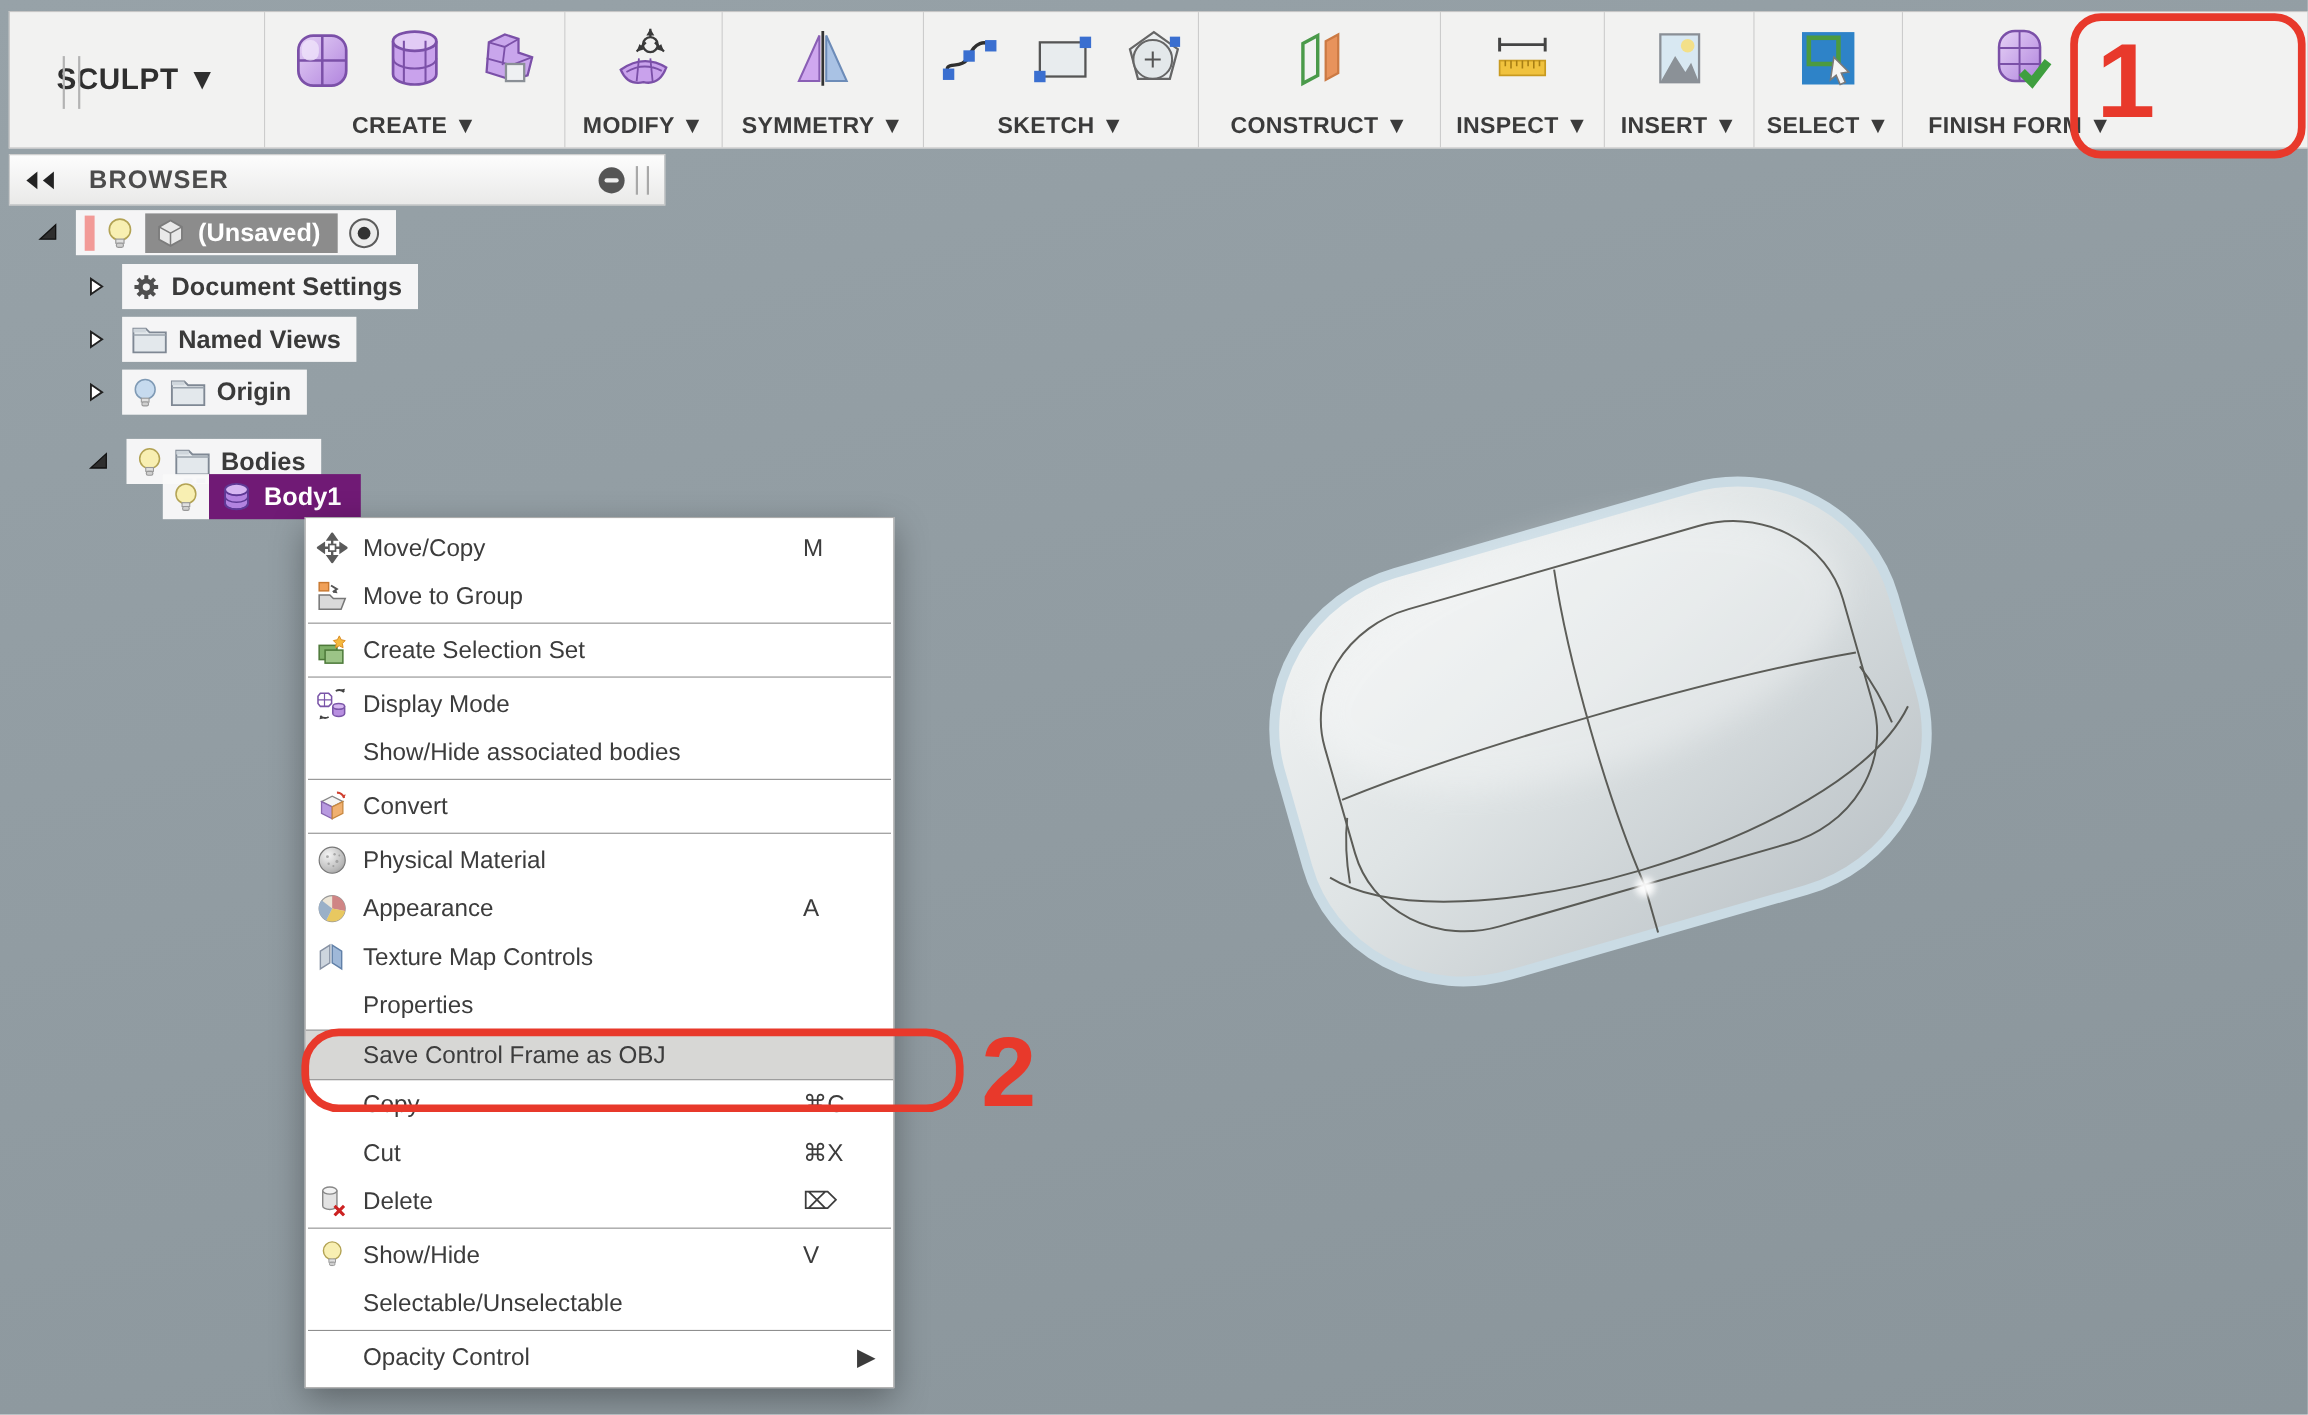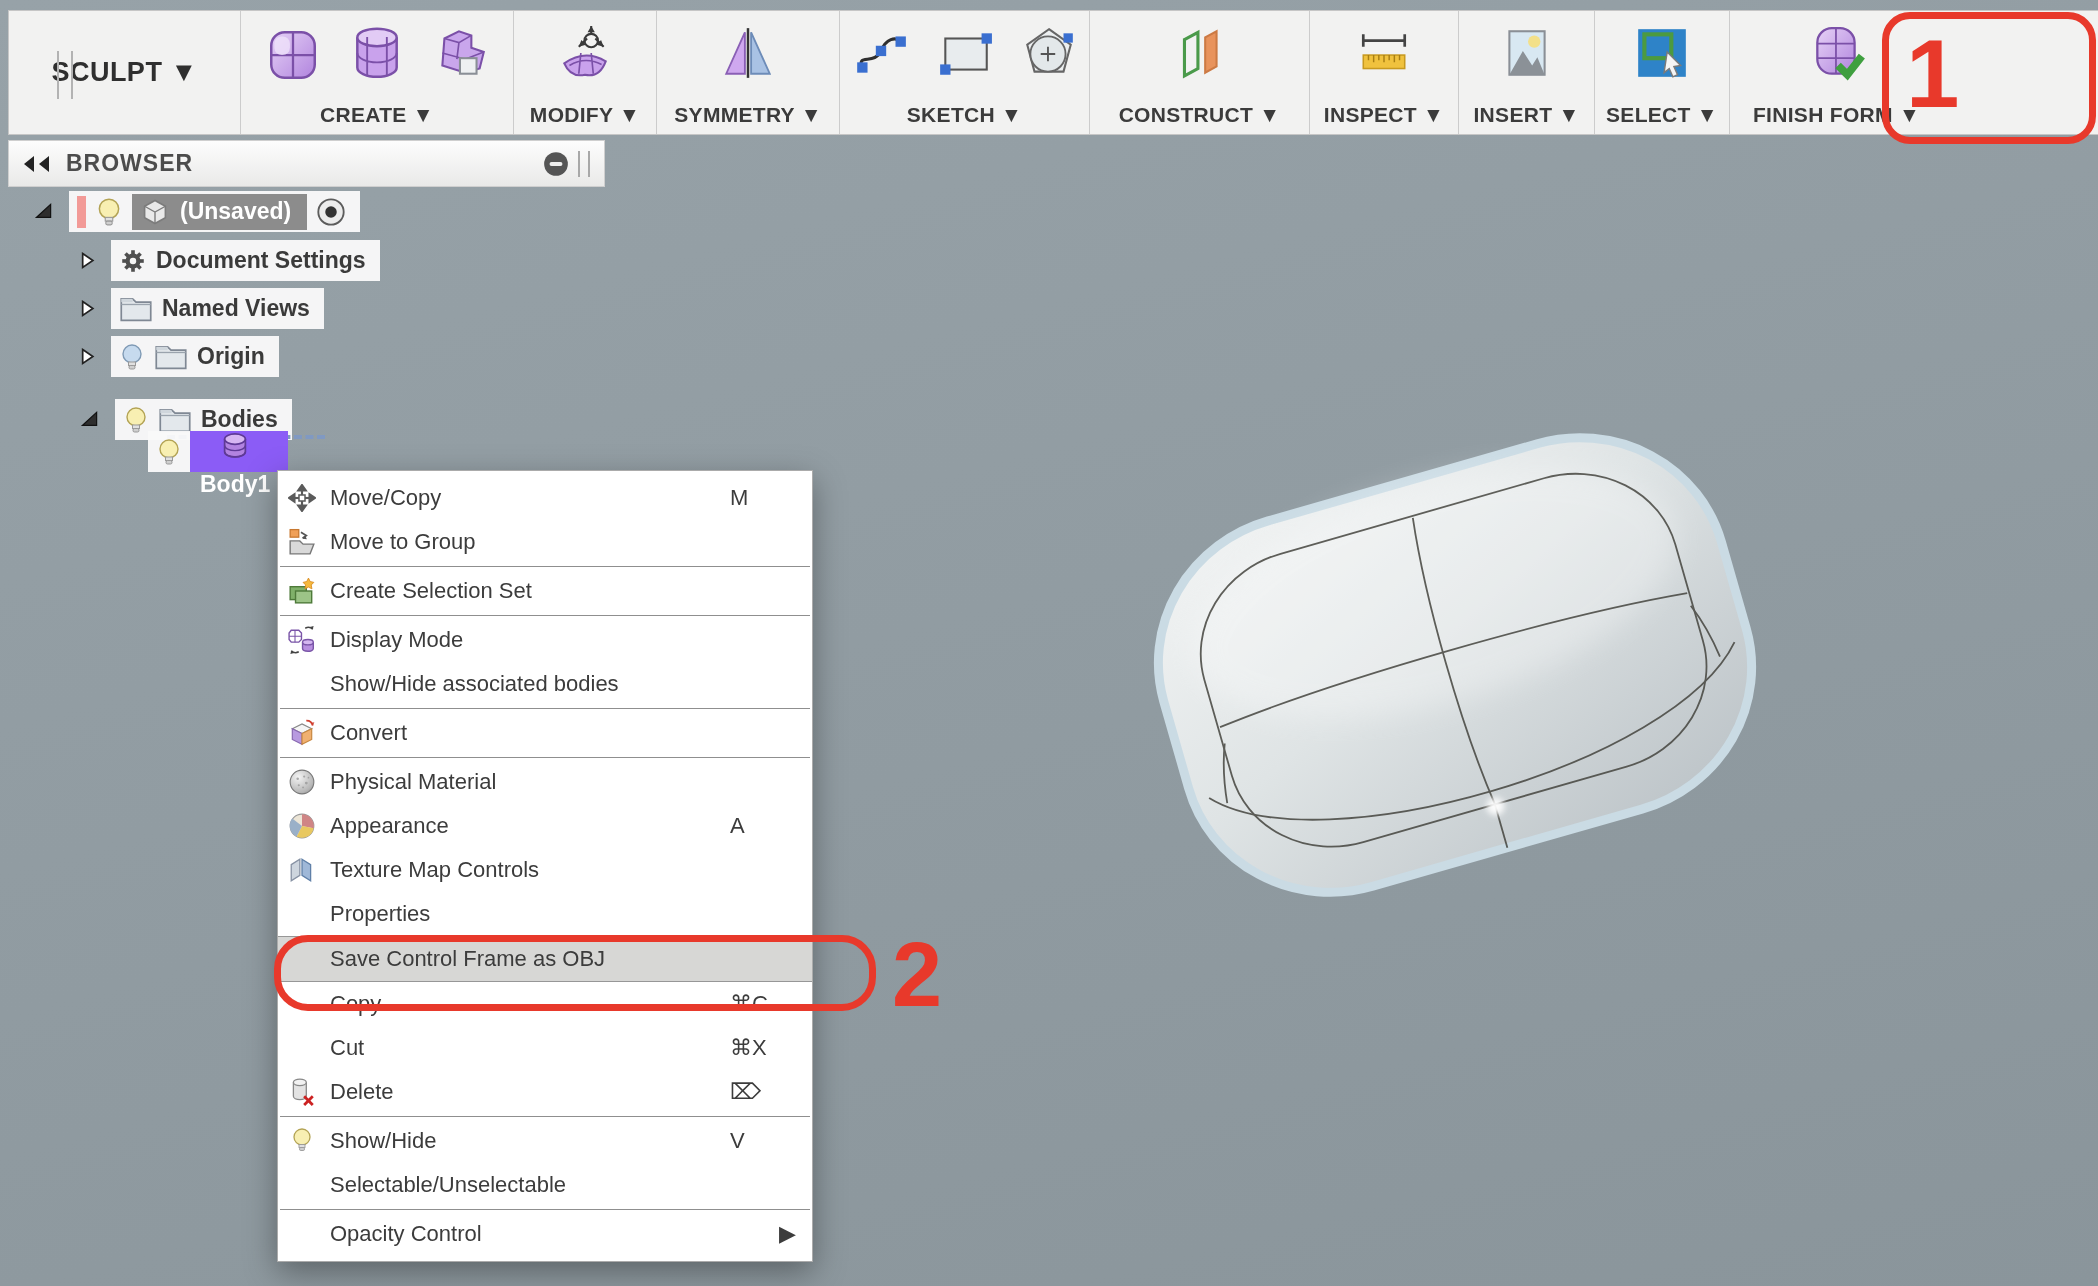--- a/index.html
+++ b/index.html
@@ -29,38 +29,38 @@
   .sculpt-sec{display:flex;align-items:center;justify-content:center;}
   .sculpt-label{font-size:27px;font-weight:700;color:#2f2f2f;letter-spacing:.5px;cursor:pointer;}
   .grip{position:absolute;left:48px;top:40px;width:12px;height:48px;border-left:2px solid #b3b3b3;border-right:2px solid #b3b3b3;}
 
   
   .browser-hdr{
     position:absolute;left:8px;top:140px;width:597px;height:47px;z-index:15;
     background:linear-gradient(#fdfdfd,#e9e9e8);border:1px solid #cfcfcf;box-sizing:border-box;
     display:flex;align-items:center;
   }
-  .browser-title{font-size:23px;font-weight:600;color:#4c4c4c;letter-spacing:1px;margin-left:13px;}
+  .browser-title{font-size:23px;font-weight:600;color:#4c4c4c;letter-spacing:1px;margin-left:28px;}
   .hdr-collapse{margin-left:12px;display:inline-flex;cursor:pointer;}
   .hdr-minus{position:absolute;right:34px;top:9px;cursor:pointer;display:inline-flex;}
   .hdr-grip{position:absolute;right:14px;top:10px;width:8px;height:26px;border-left:2px solid #a8a8a8;border-right:2px solid #a8a8a8;}
 
   
   .trow{position:absolute;display:flex;align-items:center;z-index:14;height:31px;}
   .tri{display:inline-flex;margin-right:16px;cursor:pointer;flex:none;}
   .chip{
     display:inline-flex;align-items:center;gap:9px;background:rgba(249,249,249,.96);
     height:41px;padding:0 14px 0 8px;position:relative;
     font-size:23px;font-weight:600;color:#3a3a3a;white-space:nowrap;
   }
   .pinkbar{width:9px;height:32px;background:#f29a97;flex:none;}
   .graybox{display:inline-flex;align-items:center;gap:10px;background:#8c8c8c;color:#fff;font-weight:700;padding:3px 16px 3px 8px;}
   .bluechip{
-    display:inline-flex;align-items:center;gap:10px;background:#8b5cf6;color:#fff;
-    font-weight:700;height:41px;padding:0 18px 0 10px;font-size:23px;flex-direction:column;
+    display:inline-flex;align-items:center;gap:10px;background:#701a75;color:#fff;
+    font-weight:700;height:41px;padding:0 18px 0 10px;font-size:23px;
   }
   .bulbchip{display:inline-flex;align-items:center;background:rgba(249,249,249,.96);height:41px;padding:0 8px;}
   .dashes{position:absolute;left:52px;bottom:1px;width:158px;border-bottom:4px dashed #8099c2;}
   .ticon{display:inline-flex;flex:none;}
 
   
   .menu{
     position:absolute;left:277px;top:470px;width:536px;z-index:30;
     background:#ffffff;border:1px solid #ababab;box-sizing:border-box;
     box-shadow:0 10px 30px rgba(0,0,0,.35);padding:5px 0;

